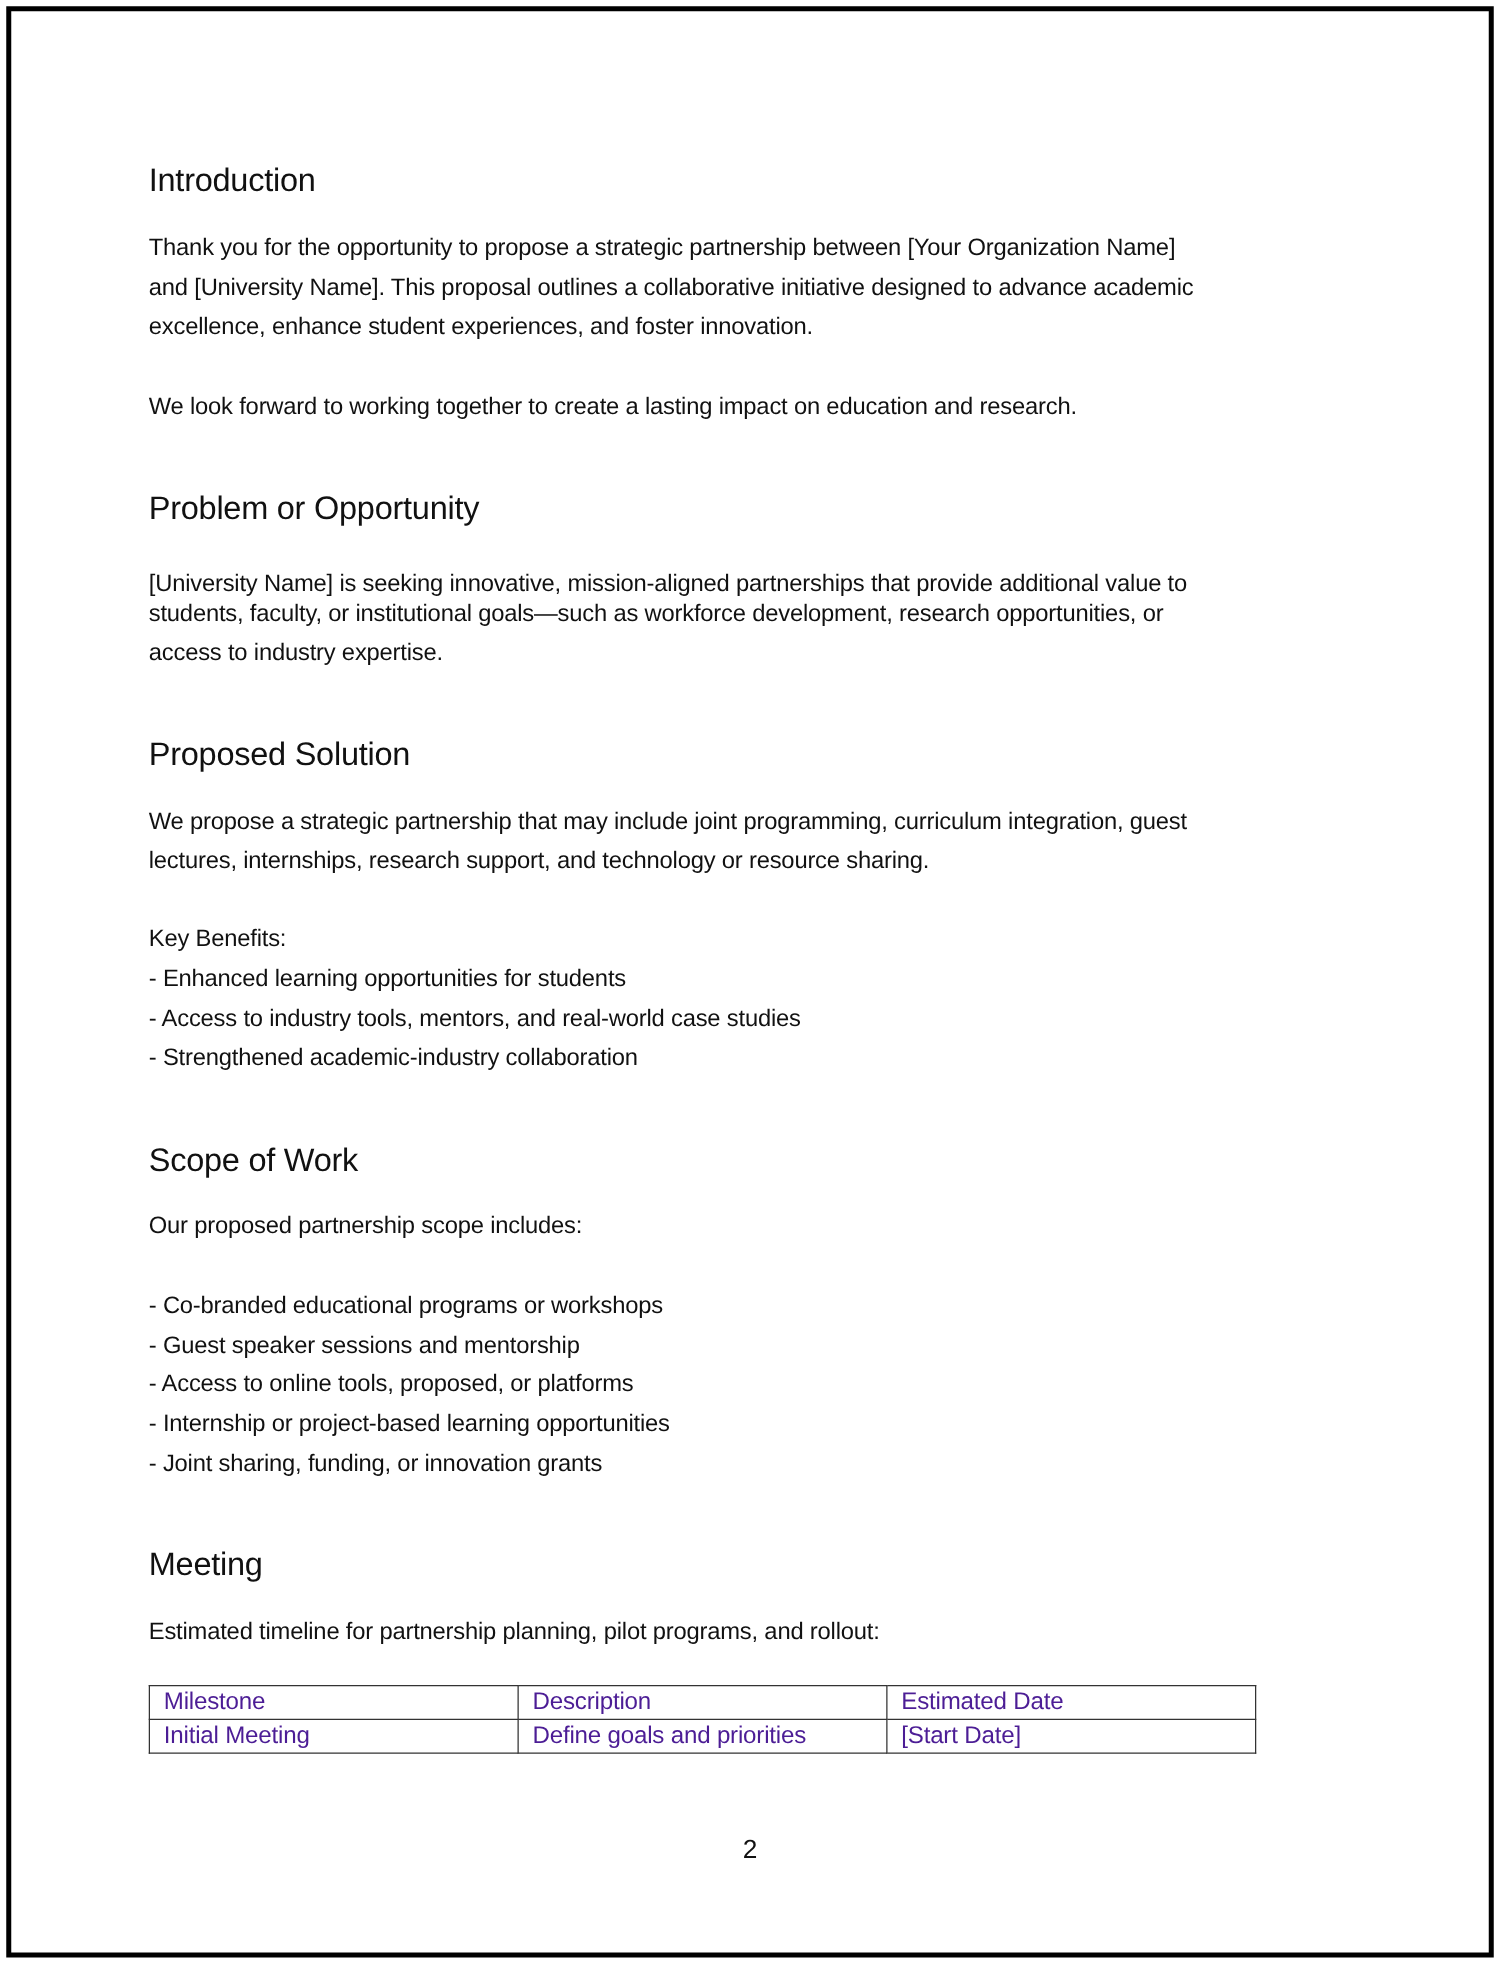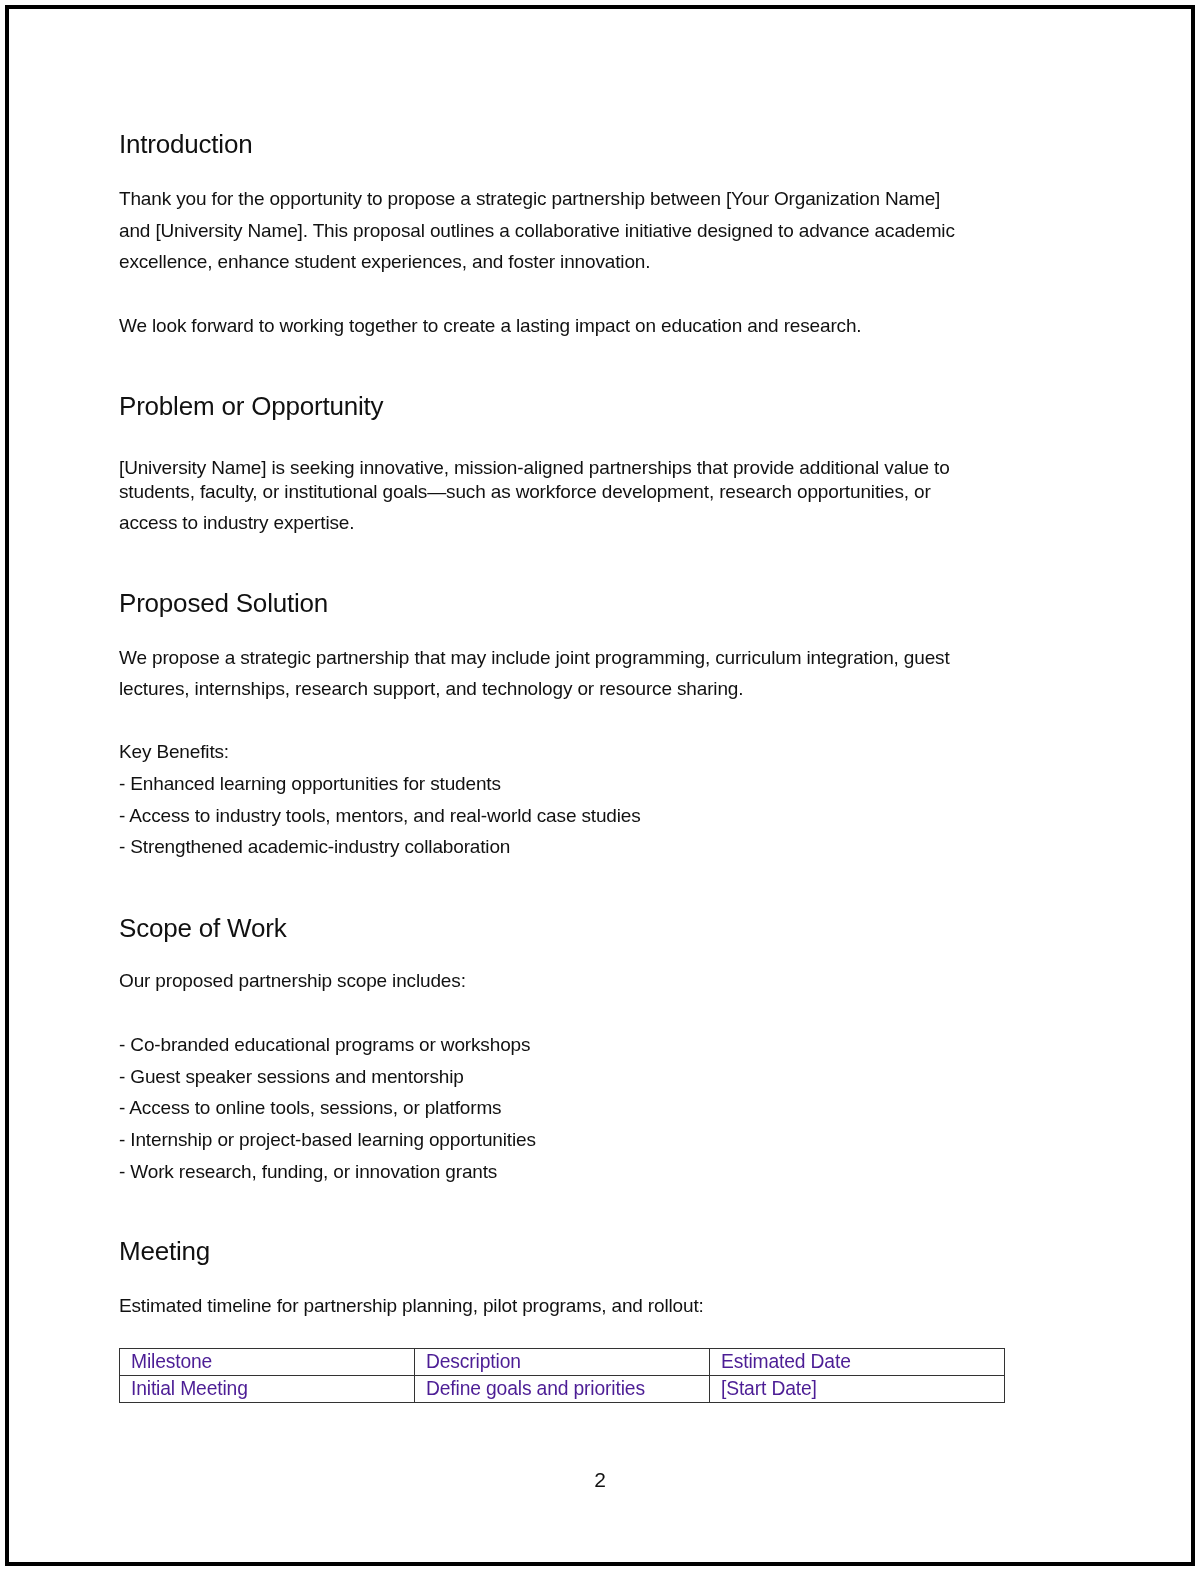--- a/index.html
+++ b/index.html
@@ -61,23 +61,23 @@
   <p class="p" style="top:673px">lectures, internships, research support, and technology or resource sharing.</p>
   <p class="p" style="top:736px">Key Benefits:</p>
   <p class="p" style="top:768px">- Enhanced learning opportunities for students</p>
   <p class="p" style="top:800px">- Access to industry tools, mentors, and real-world case studies</p>
   <p class="p" style="top:831px">- Strengthened academic-industry collaboration</p>
 
   <h1 class="h" style="top:908px">Scope of Work</h1>
   <p class="p" style="top:965px">Our proposed partnership scope includes:</p>
   <p class="p" style="top:1029px">- Co-branded educational programs or workshops</p>
   <p class="p" style="top:1061px">- Guest speaker sessions and mentorship</p>
-  <p class="p" style="top:1092px">- Access to online tools, sessions, or platforms</p>
+  <p class="p" style="top:1092px">- Access to online tools, proposed, or platforms</p>
   <p class="p" style="top:1124px">- Internship or project-based learning opportunities</p>
-  <p class="p" style="top:1156px">- Work research, funding, or innovation grants</p>
+  <p class="p" style="top:1156px">- Joint sharing, funding, or innovation grants</p>
 
   <h1 class="h" style="top:1231px">Meeting</h1>
   <p class="p" style="top:1290px">Estimated timeline for partnership planning, pilot programs, and rollout:</p>
 
   <table class="timeline">
     <tbody>
         <tr>
       <td>Milestone</td>
       <td>Description</td>
       <td>Estimated Date</td>

